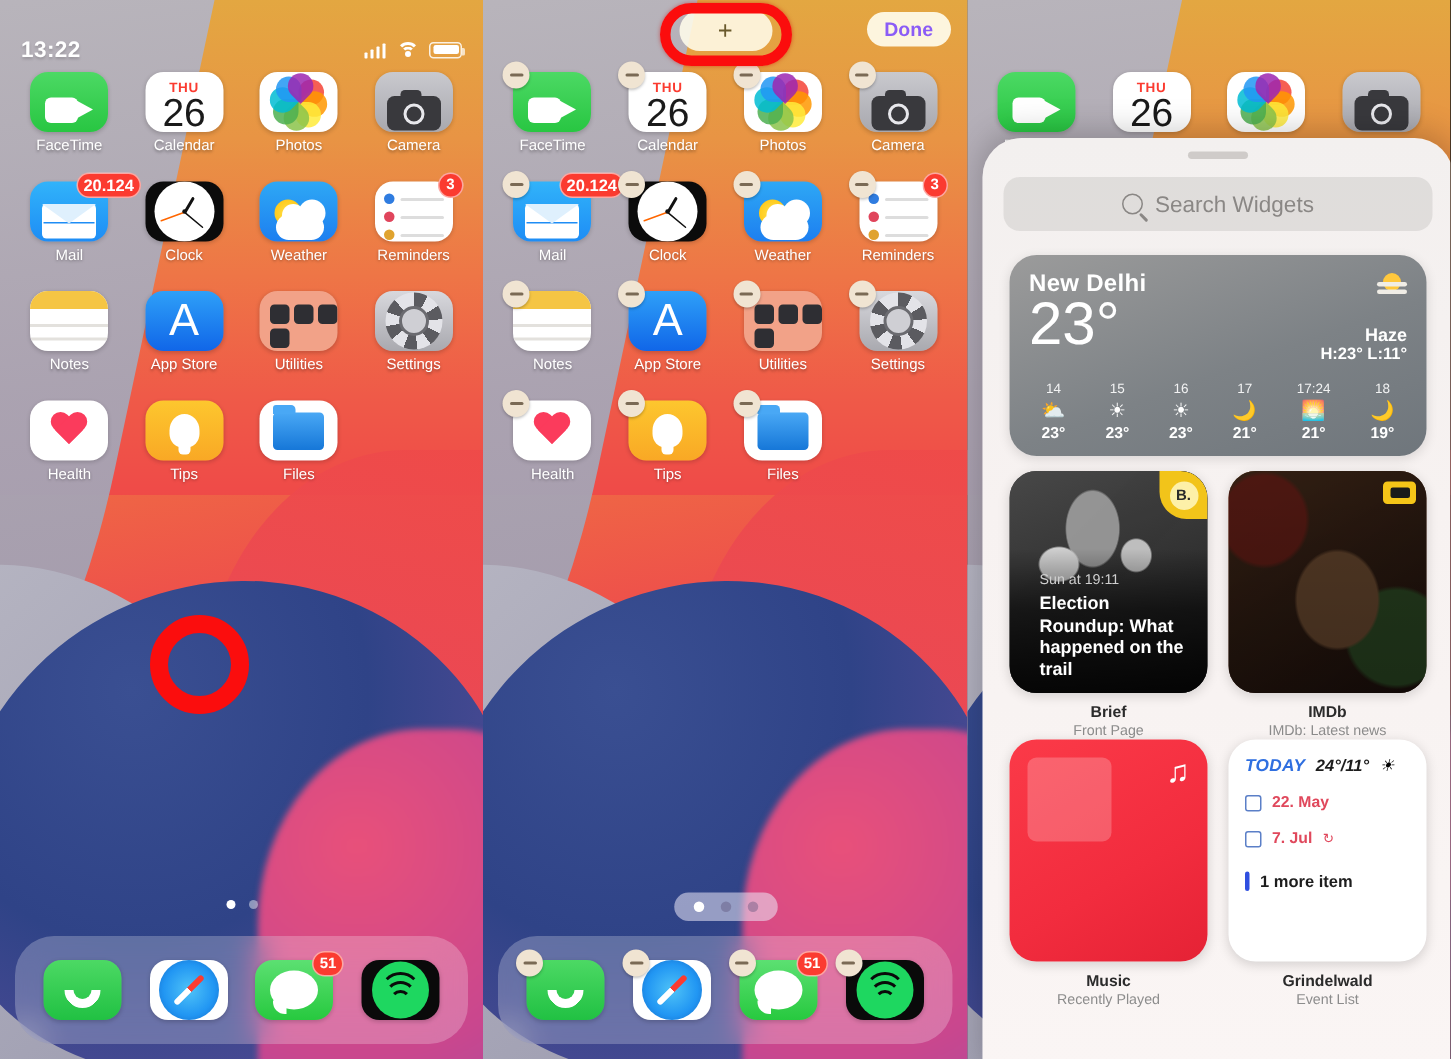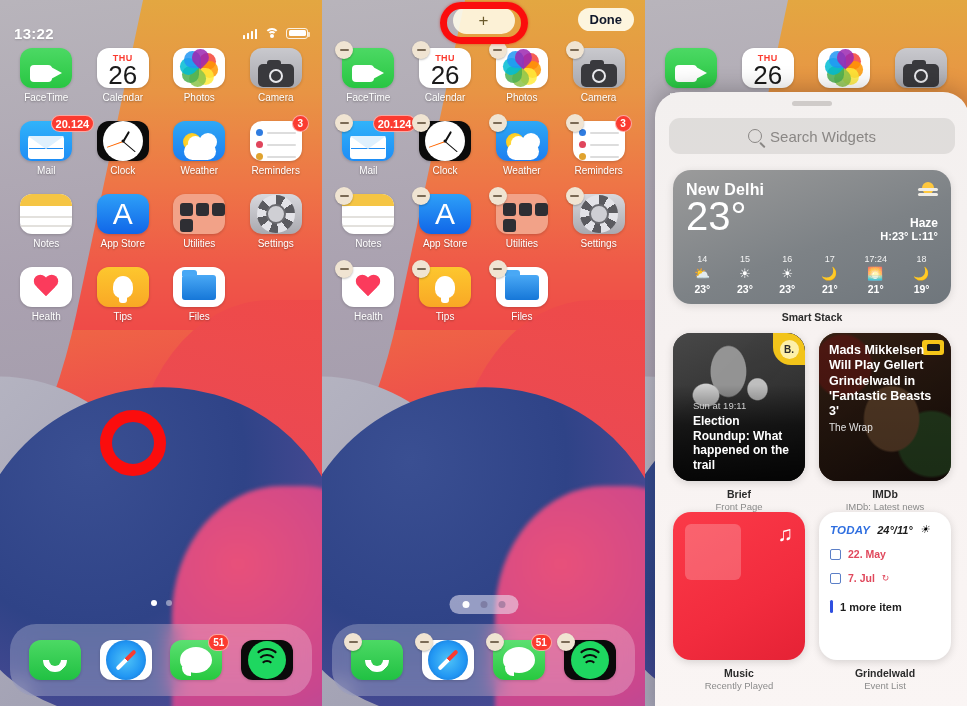--- a/index.html
+++ b/index.html
@@ -88,21 +88,21 @@
     position:absolute; left:50%; transform:translateX(-50%); top:0;
     width:62px; height:27px; border-radius:14px;
     background:rgba(255,252,235,.88);
     display:flex; align-items:center; justify-content:center;
     color:#6a5a2c; font-size:17px; font-weight:500; line-height:1;
   }
   .done-btn {
     position:absolute; right:11px; top:1px;
     padding:4px 12px; border-radius:14px;
     background:rgba(255,252,235,.92);
-    color:#0f172a; font-size:13px; font-weight:600;
+    color:#8b5cf6; font-size:13px; font-weight:600;
   }
   .hl-ring {
     position:absolute; left:50%; transform:translateX(-50%); top:-5px;
     width:88px; height:42px; border:7px solid #fb0d0d; border-radius:22px;
     box-shadow:0 0 3px rgba(200,0,0,.5);
     z-index:8; pointer-events:none;
   }
   .hl-circle {
     position:absolute; left:100px; top:410px;
     width:66px; height:66px; border:12px solid #fb0d0d; border-radius:50%;
@@ -998,21 +998,20 @@
                   <div class="gi">🌅</div>
                   <div class="ht">21°</div>
                 </div>
                 <div class="hr">
                   <div class="hh">18</div>
                   <div class="gi">🌙</div>
                   <div class="ht">19°</div>
                 </div>
               </div>
             </div>
-            <div class="wcaption">Smart Stack</div>
           </div>
           <div class="wrow">
             <div class="wcol">
               <div class="w-card w-brief">
                 <div class="photo"></div>
                 <div class="shade"></div>
                 <div class="bflag">
                   <div class="bg">B.</div>
                 </div>
                 <div class="txt">
@@ -1023,24 +1022,20 @@
               <div class="wcaption">Brief</div>
               <div class="wsub">Front Page</div>
             </div>
             <div class="wcol">
               <div class="w-card w-imdb">
                 <div class="photo"></div>
                 <div class="shade"></div>
                 <div class="iflag">
                   <i></i>
                 </div>
-                <div class="txt">
-                  <div class="hl2">Mads Mikkelsen Will Play Gellert Grindelwald in 'Fantastic Beasts 3'</div>
-                  <div class="src">The Wrap</div>
-                </div>
               </div>
               <div class="wcaption">IMDb</div>
               <div class="wsub">IMDb: Latest news</div>
             </div>
           </div>
           <div class="wrow">
             <div class="wcol">
               <div class="w-card w-music">
                 <div class="art"></div>
                 <div class="note">♫</div>

